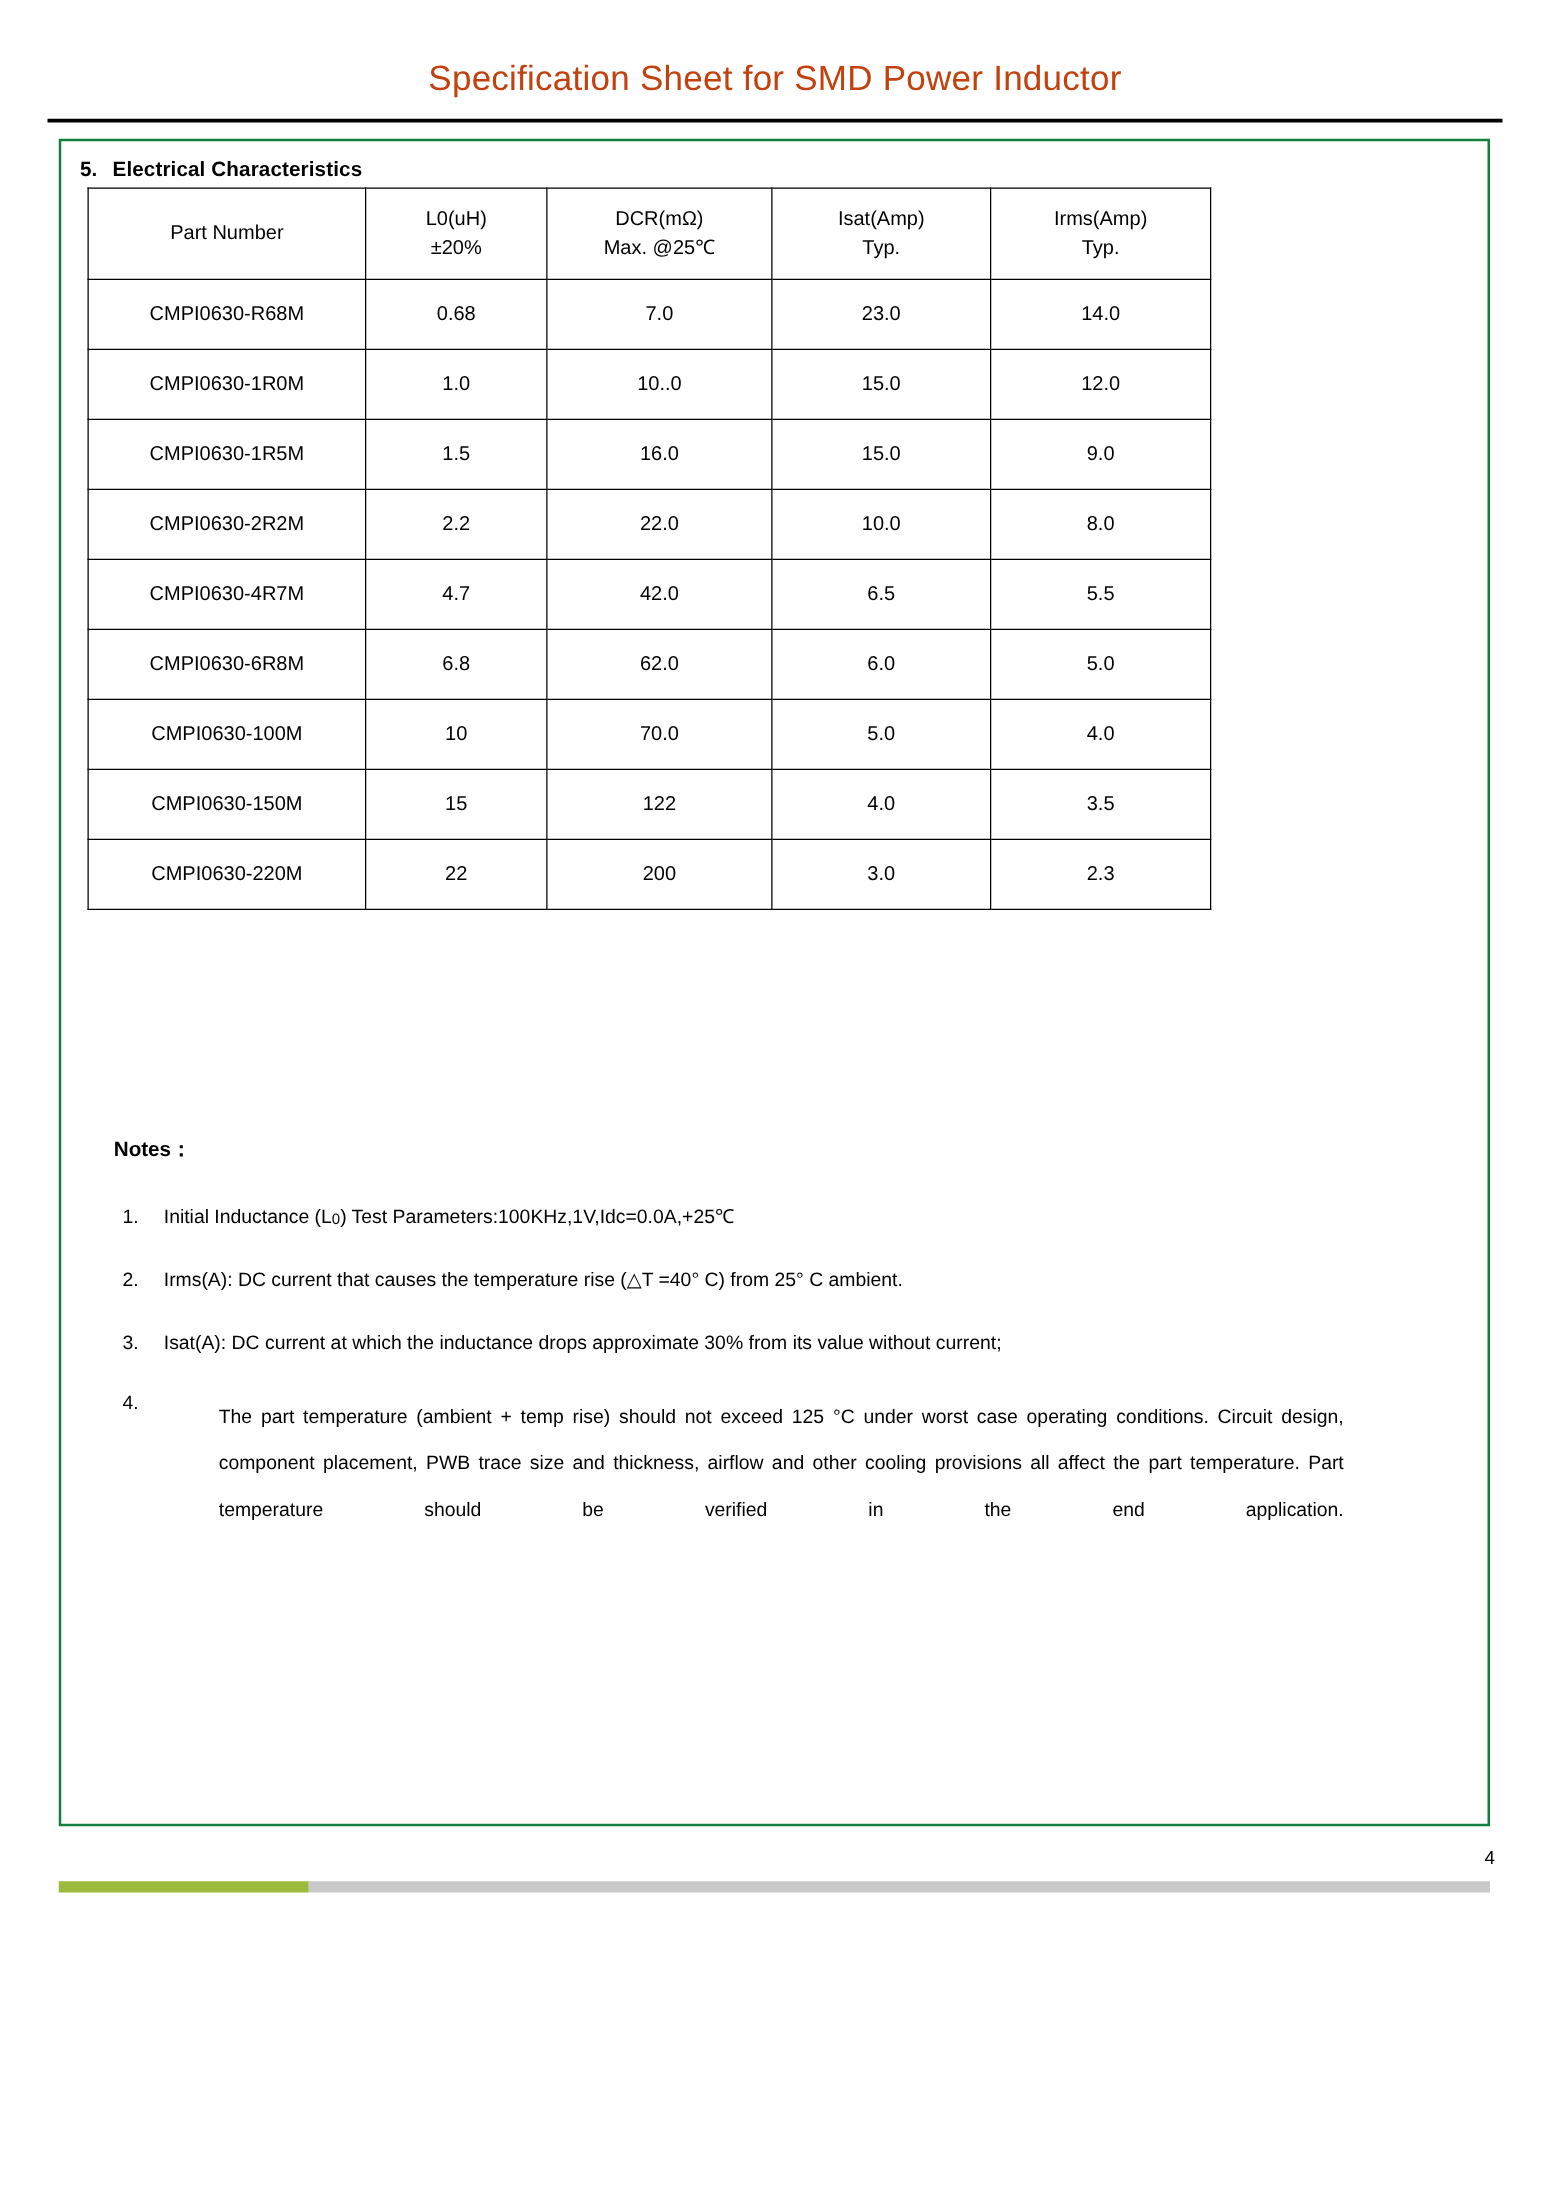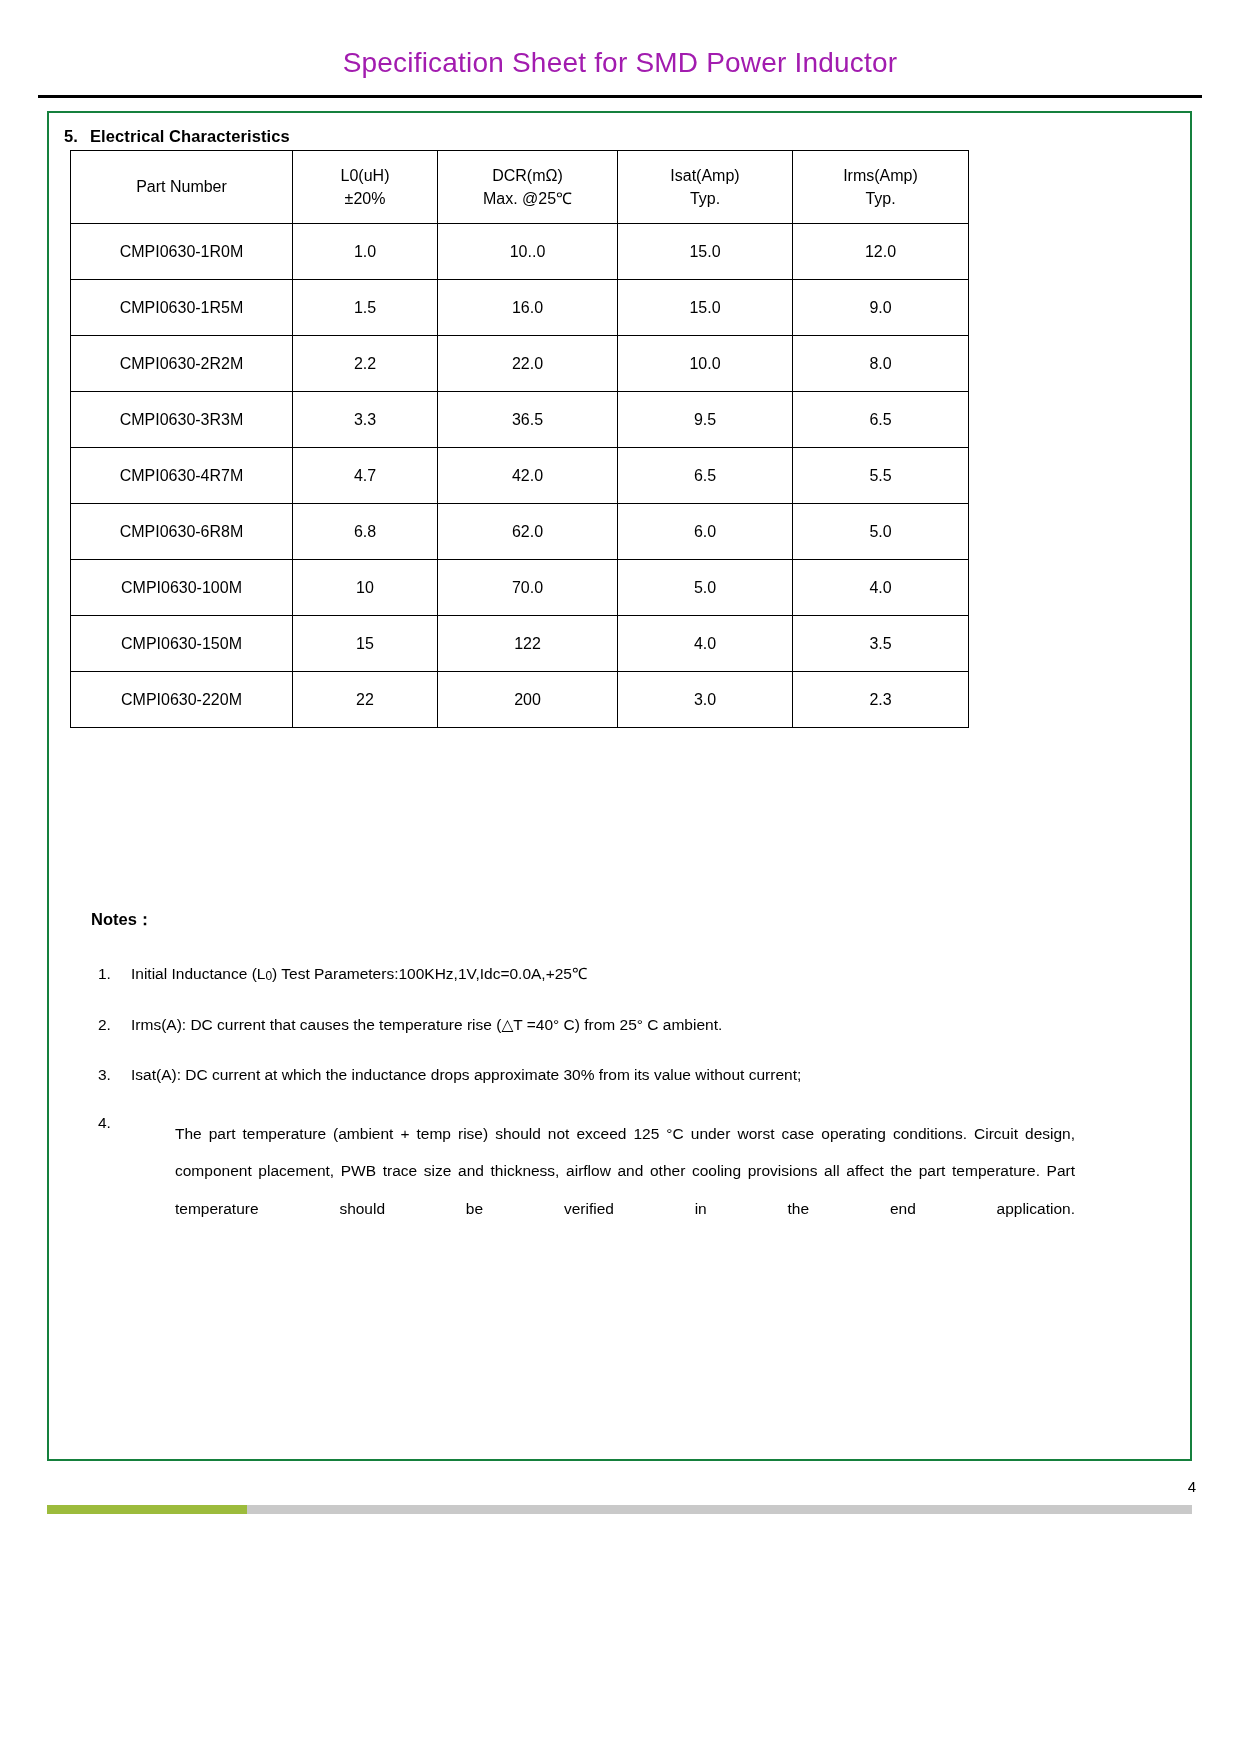--- a/index.html
+++ b/index.html
@@ -27,21 +27,21 @@
   .doc-header {
     position: absolute;
     top: 48px;
     left: 0;
     width: 1240px;
     text-align: center;
   }
   .doc-title {
     font-size: 28px;
     letter-spacing: 0.2px;
-    color: #a21caf;
+    color: #c2410c;
     line-height: 1.1;
   }
   .header-rule {
     position: absolute;
     top: 95px;
     left: 38px;
     width: 1164px;
     height: 3px;
     background: #000;
   }
@@ -217,46 +217,46 @@
             <span class="hdr-line2">Typ.</span>
           </th>
           <th>
             <span>Irms(Amp)</span>
             <span class="hdr-line2">Typ.</span>
           </th>
         </tr>
       </thead>
       <tbody>
           <tr>
+            <td>CMPI0630-R68M</td>
+            <td>0.68</td>
+            <td>7.0</td>
+            <td>23.0</td>
+            <td>14.0</td>
+          </tr>
+          <tr>
             <td>CMPI0630-1R0M</td>
             <td>1.0</td>
             <td>10..0</td>
             <td>15.0</td>
             <td>12.0</td>
           </tr>
           <tr>
             <td>CMPI0630-1R5M</td>
             <td>1.5</td>
             <td>16.0</td>
             <td>15.0</td>
             <td>9.0</td>
           </tr>
           <tr>
             <td>CMPI0630-2R2M</td>
             <td>2.2</td>
             <td>22.0</td>
             <td>10.0</td>
             <td>8.0</td>
-          </tr>
-          <tr>
-            <td>CMPI0630-3R3M</td>
-            <td>3.3</td>
-            <td>36.5</td>
-            <td>9.5</td>
-            <td>6.5</td>
           </tr>
           <tr>
             <td>CMPI0630-4R7M</td>
             <td>4.7</td>
             <td>42.0</td>
             <td>6.5</td>
             <td>5.5</td>
           </tr>
           <tr>
             <td>CMPI0630-6R8M</td>

